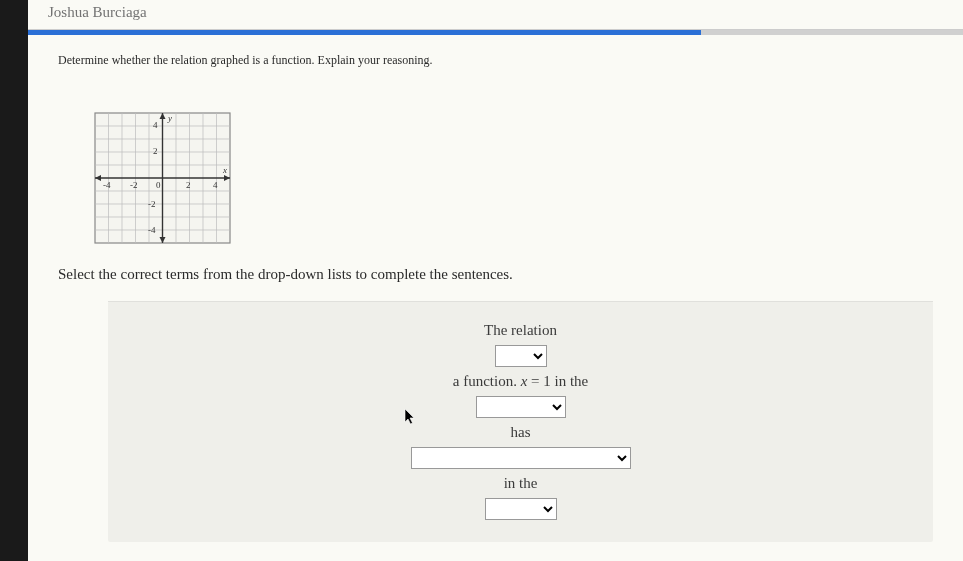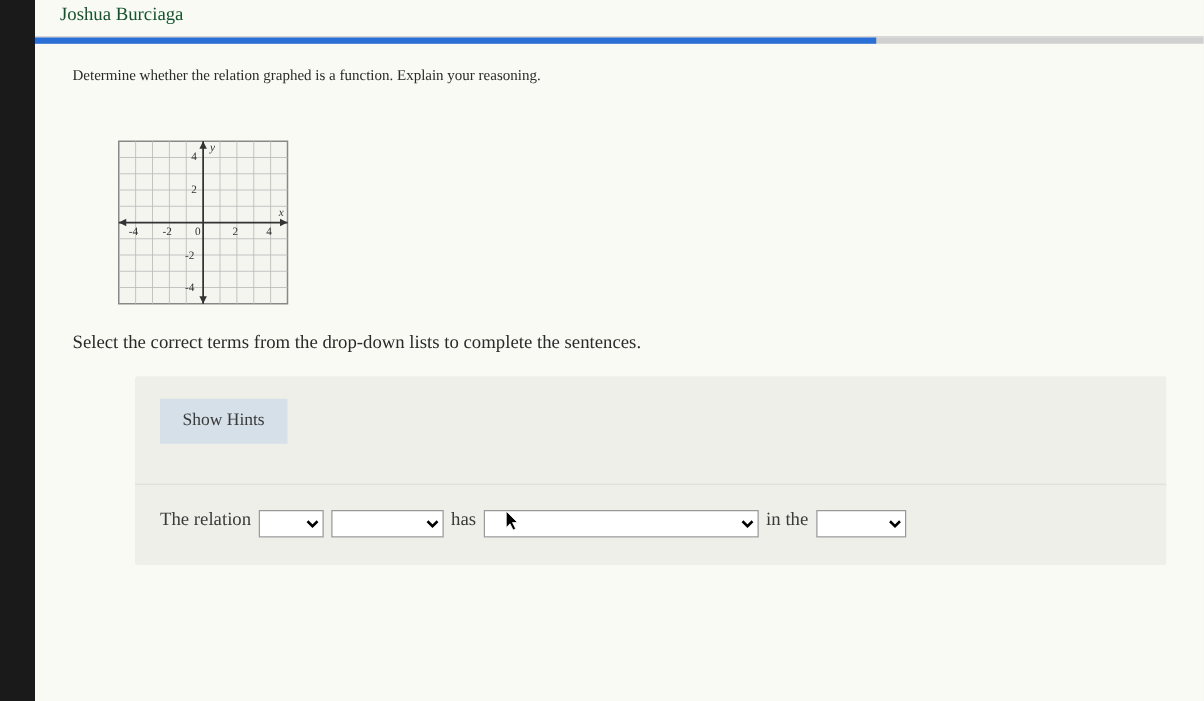--- a/index.html
+++ b/index.html
@@ -24,21 +24,21 @@
       padding: 0;
       background: #fafaf5;
       height: 100%;
     }
     .header {
       padding: 4px 20px 8px 20px;
       border-bottom: 1px solid #ccc;
     }
     .student-name {
       font-size: 15px;
-      color: #14532d;
+      color: #737373;
     }
     .progress-bar {
       height: 5px;
       background: #d0d0d0;
       display: flex;
     }
     .progress-fill {
       background: #2a6fd6;
       height: 100%;
       width: 72%;
@@ -78,25 +78,26 @@
       padding: 10px 18px;
       font-family: Georgia, serif;
       font-size: 14px;
       color: #3a3a3a;
       cursor: pointer;
     }
     .sentence-row {
       padding: 20px 20px 22px 20px;
       border-top: 1px solid #e0e0dc;
       display: flex;
-      align-items: flex-start;
+      align-items: center;
       gap: 6px;
       font-size: 15px;
       color: #3a3a3a;
       flex-wrap: nowrap;
+      flex-direction: column;
     }
     .sentence-row span {
       white-space: nowrap;
     }
     .dropdown {
       border: 1px solid #999;
       background: #fff;
       font-family: Georgia, serif;
       font-size: 13px;
       padding: 2px 4px;
@@ -180,26 +181,24 @@
         <text x="13" y="80" font-size="9" fill="#333">-4</text>
         <text x="40" y="80" font-size="9" fill="#333">-2</text>
         <text x="96" y="80" font-size="9" fill="#333">2</text>
         <text x="123" y="80" font-size="9" fill="#333">4</text>
       </svg>
     </div>
 
     <div class="instruction">Select the correct terms from the drop-down lists to complete the sentences.</div>
 
     <div class="answer-area">
-      <div class="hints-row">
-        <button class="show-hints-btn">Show Hints</button>
-      </div>
       <div class="sentence-row">
         <span>The relation</span>
         <select class="dropdown dd-small"><option></option></select>
+        <span><span>a function.</span> <span class="math-x">x</span><span> = 1 in the</span></span>
         <select class="dropdown dd-med"><option></option></select>
         <span>has</span>
         <select class="dropdown dd-large"><option></option></select>
         <span>in the</span>
         <select class="dropdown dd-small2"><option></option></select>
       </div>
     </div>
   </div>
 </div>
 

